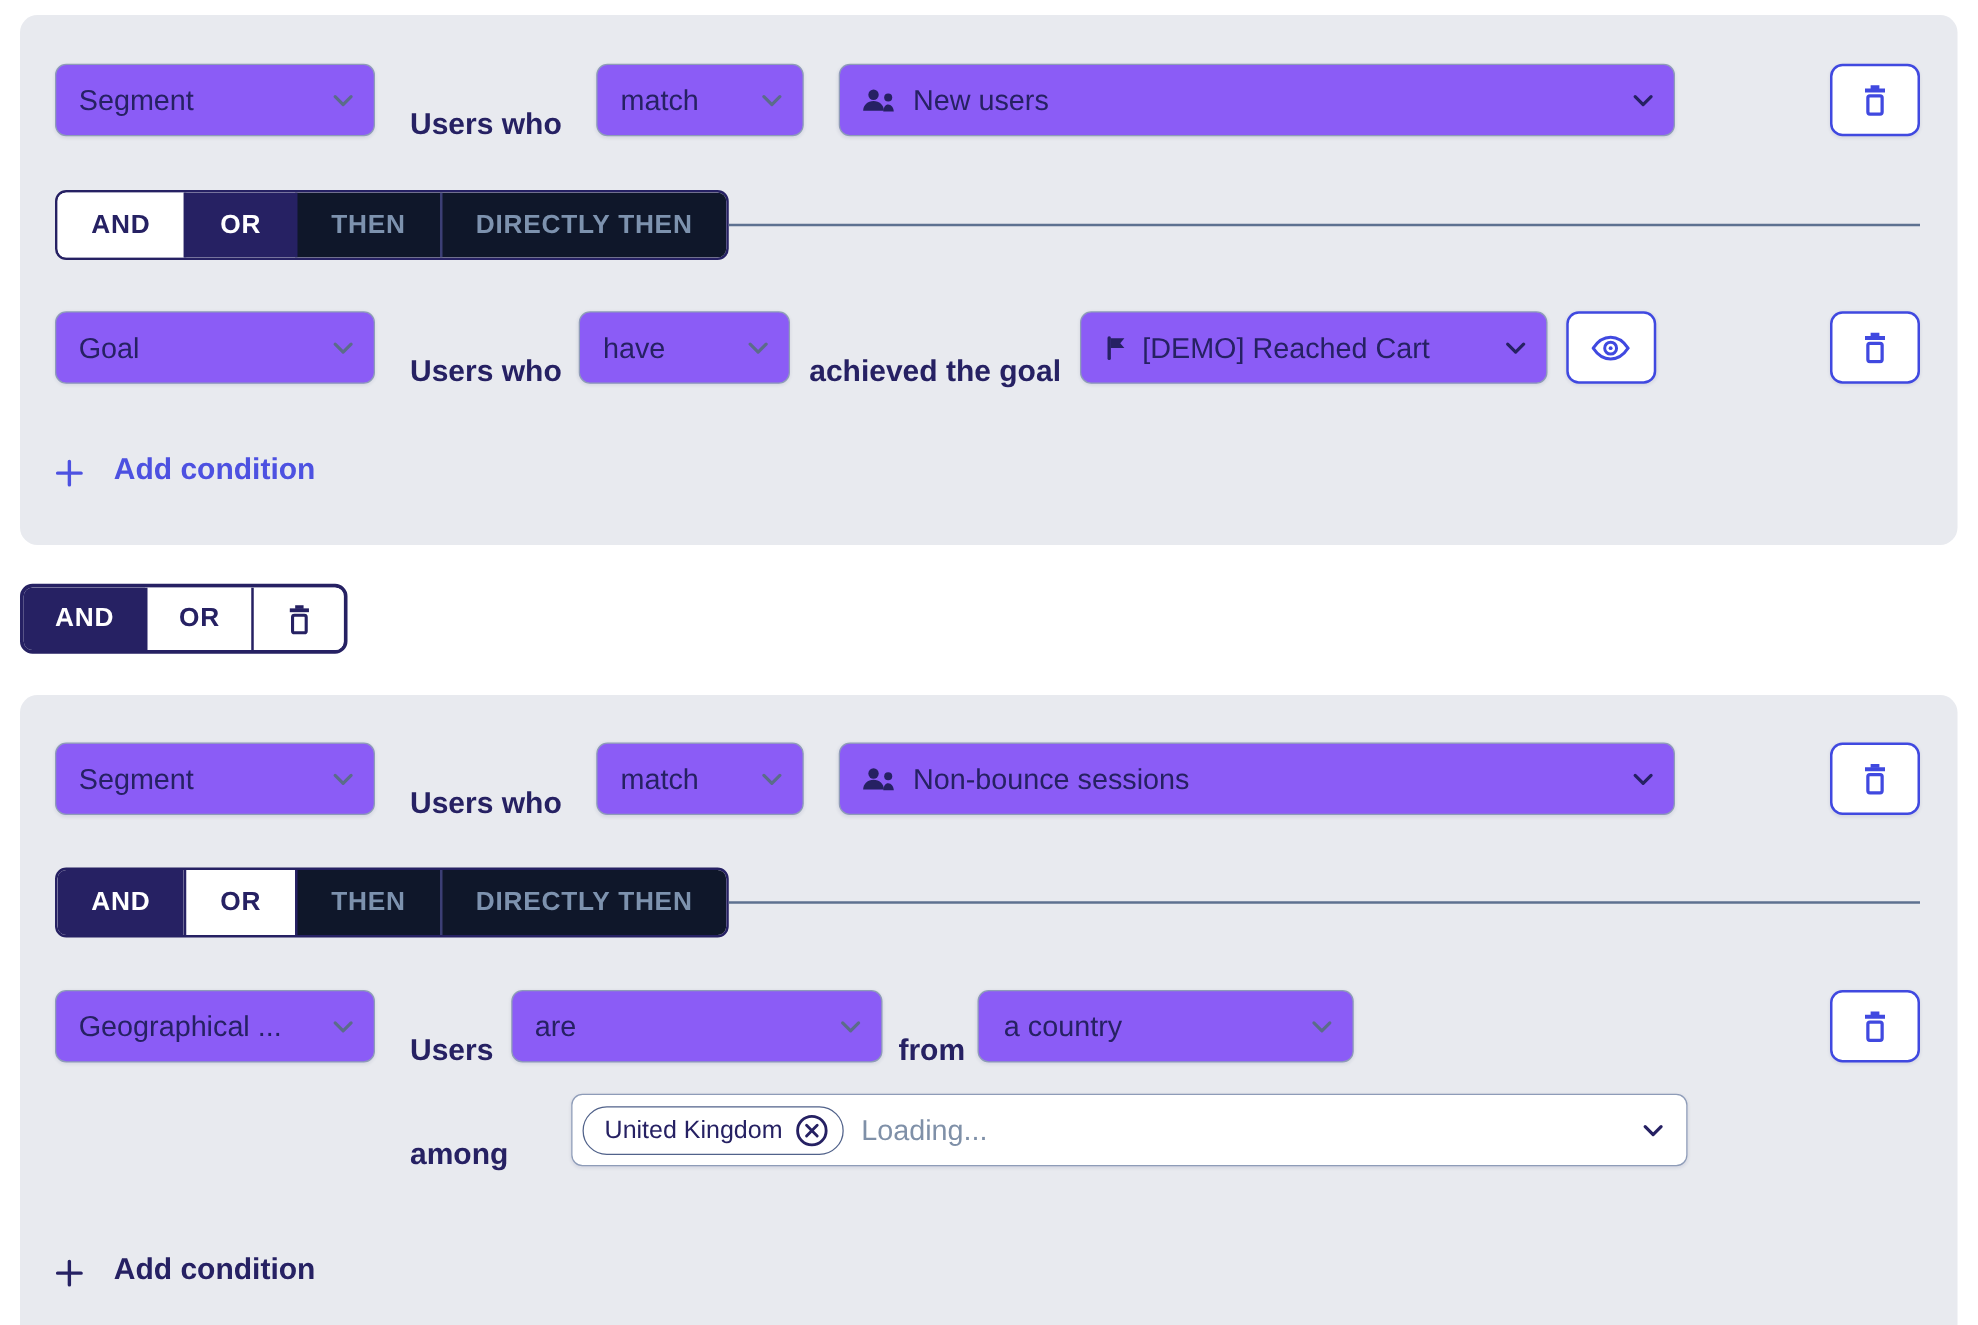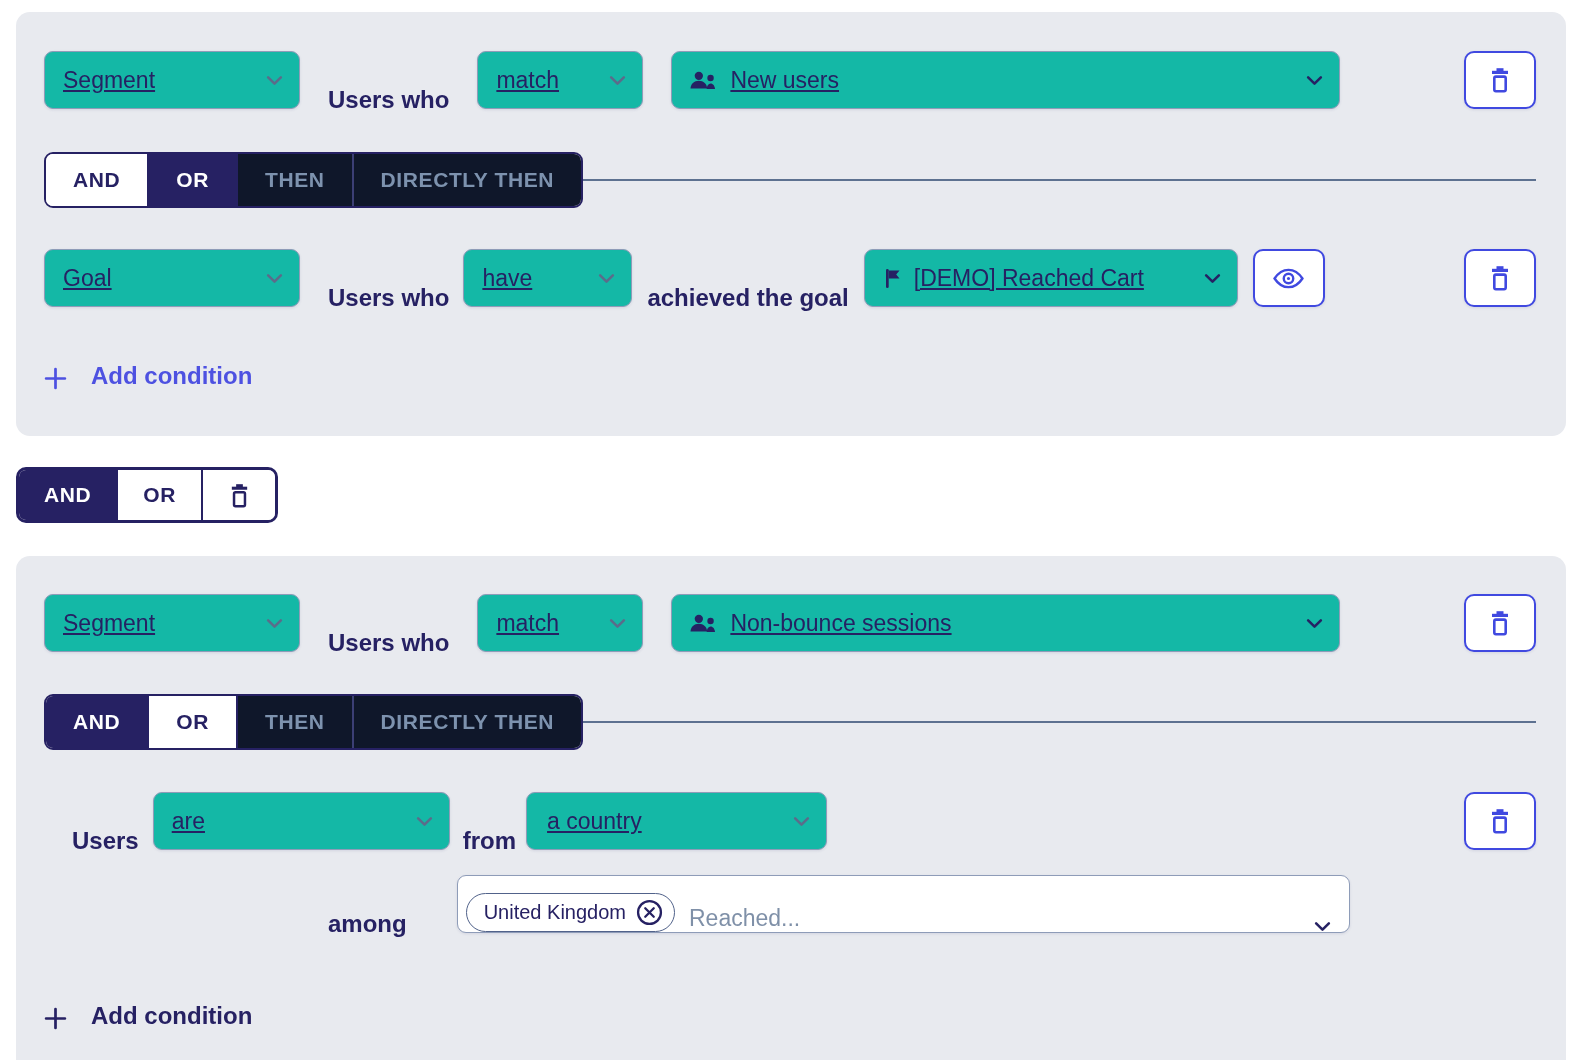--- a/index.html
+++ b/index.html
@@ -16,32 +16,31 @@
     border-radius:14px;
     margin:0 16px;
     padding:34px 30px 46px 28px;
   }
   .panel--first { margin-top:12px; }
   .panel--second { margin-top:33px; padding:33px 30px 43px 28px; }
 
   .row { display:flex; align-items:center; }
 
   .select {
-    background:#14b8a6;
+    background:#8b5cf6;
     border:1px solid #8e9cb8;
     border-radius:9px;
     height:58px;
     display:flex; align-items:center;
     padding:0 16px 0 18px;
     font-size:23px;
     color:#262163;
     cursor:pointer;
     box-shadow:0 1px 3px rgba(31,27,94,0.10);
     white-space:nowrap;
-    text-decoration:underline;
   }
   .chev { flex:none; margin-left:auto; color:#5b6c8a; }
   .chev--navy { color:#262163; }
   .w256 { width:256px; flex:none; }
   .w166 { width:166px; flex:none; }
   .w169 { width:169px; flex:none; }
   .w669 { width:669px; flex:none; }
   .w374 { width:374px; flex:none; }
   .w297 { width:297px; flex:none; }
   .w301 { width:301px; flex:none; }
@@ -107,21 +106,21 @@
   }
   .jseg + .jseg { border-left:2px solid #262163; }
   .jseg--on { background:#262163; color:#ffffff; }
   .jseg--icon { width:74px; padding:0; }
 
   .among-row { margin-top:15px;gap:36px; }
   .among-lbl { margin-left:284px; }
   .among-box {
     margin-left:14px; width:893px; height:58px; flex:none;
     background:#ffffff; border:1px solid #8e9cb8; border-radius:9px;
-    display:flex; align-items:flex-end;
+    display:flex; align-items:center;
     padding:0 18px 0 8px;
     cursor:pointer;
     box-shadow:0 1px 3px rgba(31,27,94,0.10);
   }
   .chip {
     display:flex; align-items:center; flex:none;
     height:39px; padding:0 11px 0 17px;
     border:1.5px solid #51628a; border-radius:20px;
     background:#ffffff; color:#262163; font-size:20px; white-space:nowrap;
   }
@@ -291,20 +290,26 @@
     <div class="toggle">
       <div class="tseg tseg--on">AND</div>
       <div class="tseg">OR</div>
       <div class="tseg tseg--muted">THEN</div>
       <div class="tseg tseg--muted">DIRECTLY THEN</div>
     </div>
     <div class="hline"></div>
   </div>
 
   <div class="row mt37">
+    <div class="select w256">
+      <span>Geographical ...</span>
+      <svg class="chev" width="17" height="11" viewBox="0 0 16 10" fill="none" stroke="currentColor" stroke-width="2.4" stroke-linecap="round" stroke-linejoin="round">
+          <path d="M2 2l6 6 6-6"></path>
+        </svg>
+    </div>
     <span class="lbl ml28">Users</span>
     <div class="select w297 ml14">
       <span>are</span>
       <svg class="chev" width="17" height="11" viewBox="0 0 16 10" fill="none" stroke="currentColor" stroke-width="2.4" stroke-linecap="round" stroke-linejoin="round">
           <path d="M2 2l6 6 6-6"></path>
         </svg>
     </div>
     <span class="lbl ml13">from</span>
     <div class="select w301 ml10">
       <span>a country</span>
@@ -326,21 +331,21 @@
     <div class="among-box">
       <div class="chip">
         <span>United Kingdom</span>
         <span class="xc">
           <svg width="27" height="27" viewBox="0 0 26 26" fill="none" stroke="currentColor">
               <circle cx="13" cy="13" r="11" stroke-width="2.2"></circle>
               <path d="M8.9 8.9l8.2 8.2M17.1 8.9l-8.2 8.2" stroke-width="2.2" stroke-linecap="round"></path>
             </svg>
         </span>
       </div>
-      <span class="loading-txt">Reached...</span>
+      <span class="loading-txt">Loading...</span>
       <svg class="chev chev--navy" width="17" height="11" viewBox="0 0 16 10" fill="none" stroke="currentColor" stroke-width="2.4" stroke-linecap="round" stroke-linejoin="round">
           <path d="M2 2l6 6 6-6"></path>
         </svg>
     </div>
   </div>
 
   <div class="add-link add-link--navy add-link--m64">
     <span class="plus">
       <svg width="23" height="23" viewBox="0 0 22 22" fill="none" stroke="currentColor" stroke-width="2.6" stroke-linecap="round">
           <path d="M11 2v18M2 11h18"></path>

